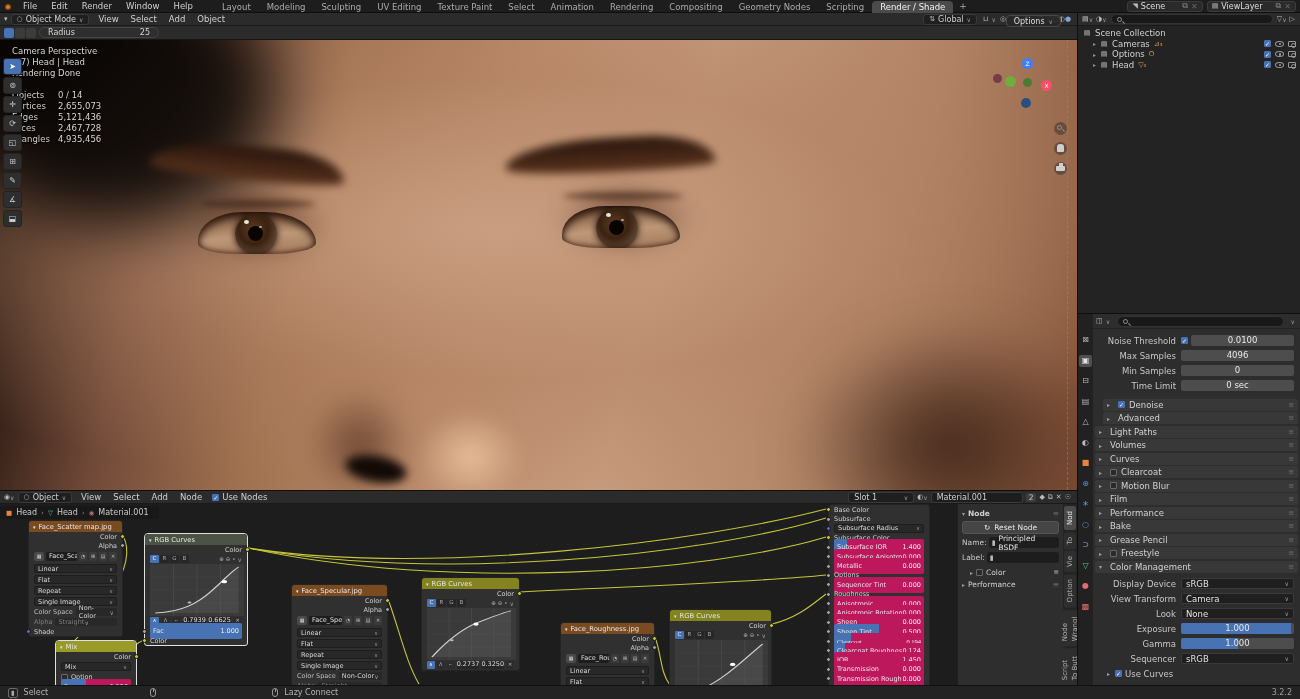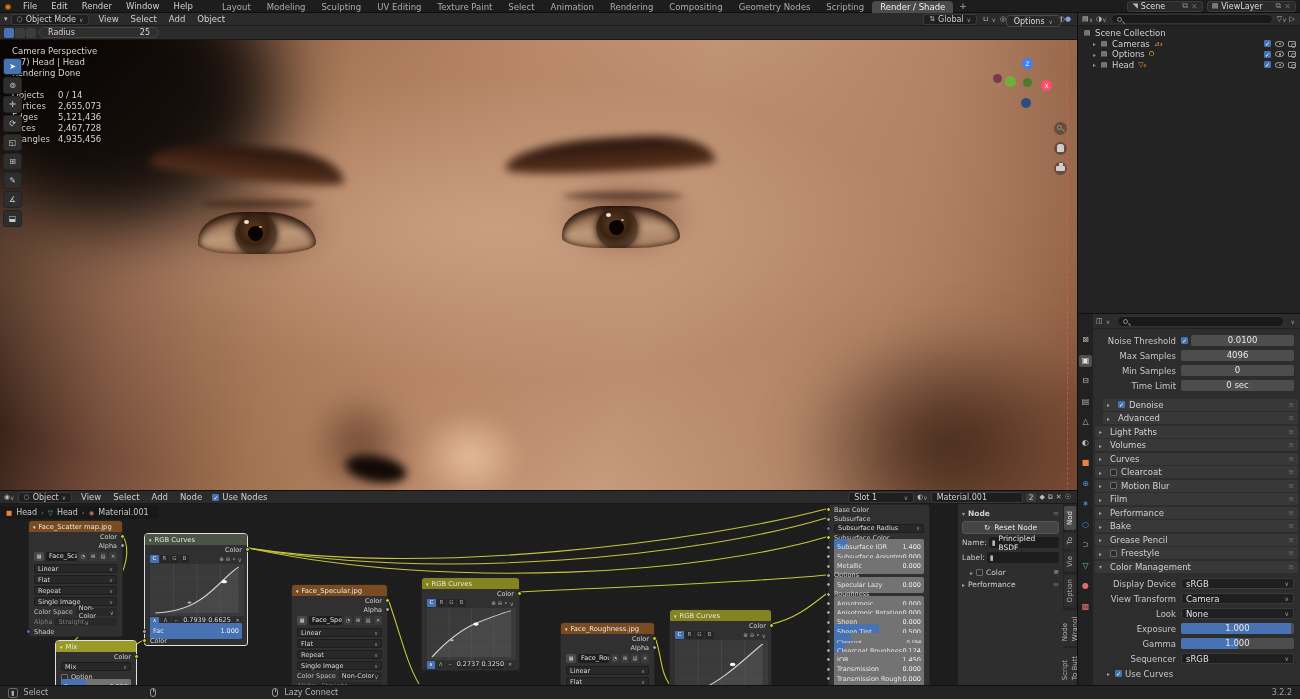--- a/index.html
+++ b/index.html
@@ -135,21 +135,21 @@
   .nsel2{height:10px;gap:3px}
   .nsel2 .lab{color:#bdbdbd}
   .nsel2 .box{flex:1;display:flex;align-items:center;background:#282828;border-radius:2px;height:8px;padding:0 3px}
   .nsel2.dim .lab,.nsel2.dim .box{color:#7c7c7c}
   .nimg{height:13px;gap:2px}
   .nimg .thumb{width:10px;height:9px;background:#4a4a4a;border-radius:2px;font-size:5px;text-align:center;line-height:9px;color:#ddd}
   .nimg .nm{flex:1;background:#1d1d1d;border-radius:2px;height:9px;line-height:9px;padding:0 3px;color:#e0e0e0;white-space:nowrap;overflow:hidden}
   .nimg .mi{width:8px;height:9px;background:#3a3a3a;border-radius:1px;font-size:5px;text-align:center;line-height:9px;color:#bbb}
   .ncheck{height:10px;gap:3px}
   .nslider{height:10px}
-  .nslider .sl{flex:1;position:relative;background:#737373;border-radius:2px;height:16px;overflow:hidden;display:flex;align-items:center;padding:0 3px}
+  .nslider .sl{flex:1;position:relative;background:#be185d;border-radius:2px;height:16px;overflow:hidden;display:flex;align-items:center;padding:0 3px}
   .nslider .sl .fill{position:absolute;left:0;top:0;bottom:0;background:#4772b3}
   .nslider .sl .t{position:relative;flex:1;white-space:nowrap;overflow:hidden;color:#e4e4e4}
   .nslider .sl .v{position:relative;color:#efefef}
   .ncurve{padding:0 5px}
   .crgb{display:flex;align-items:center;height:10px;gap:1px}
   .crgb .ch{width:9px;height:7.5px;background:#262626;border-radius:1px;text-align:center;line-height:7.5px;font-size:5.5px;color:#aaa}
   .crgb .ch.on{background:#4772b3;color:#fff}
   .crgb .rt{margin-left:auto;display:flex;gap:2px;color:#aaa;font-size:5.5px}
   .graph{background:#3a3a3a;border-radius:1px;position:relative}
   .cfoot{display:flex;align-items:center;height:10px;gap:2px}
@@ -787,21 +787,21 @@
                   </div>
                   <span class="sock inp" style="background: rgb(161, 161, 161);"></span>
                 </div>
                 <div class="nrow in" style="height: 9.4px;">
                   <span>Options</span>
                   <span class="sock inp" style="background: rgb(161, 161, 161);"></span>
                 </div>
                 <div class="nrow nslider" style="height: 9.4px;">
                   <div class="sl">
                     <div class="fill" style="width: 0%;"></div>
-                    <span class="t">Specular Lazy</span>
+                    <span class="t">Sequencer Tint</span>
                     <span class="v">0.000</span>
                   </div>
                   <span class="sock inp" style="background: rgb(161, 161, 161);"></span>
                 </div>
                 <div class="nrow in" style="height: 9.4px;">
                   <span>Roughness</span>
                   <span class="sock inp" style="background: rgb(161, 161, 161);"></span>
                 </div>
                 <div class="nrow nslider" style="height: 9.4px;">
                   <div class="sl">

